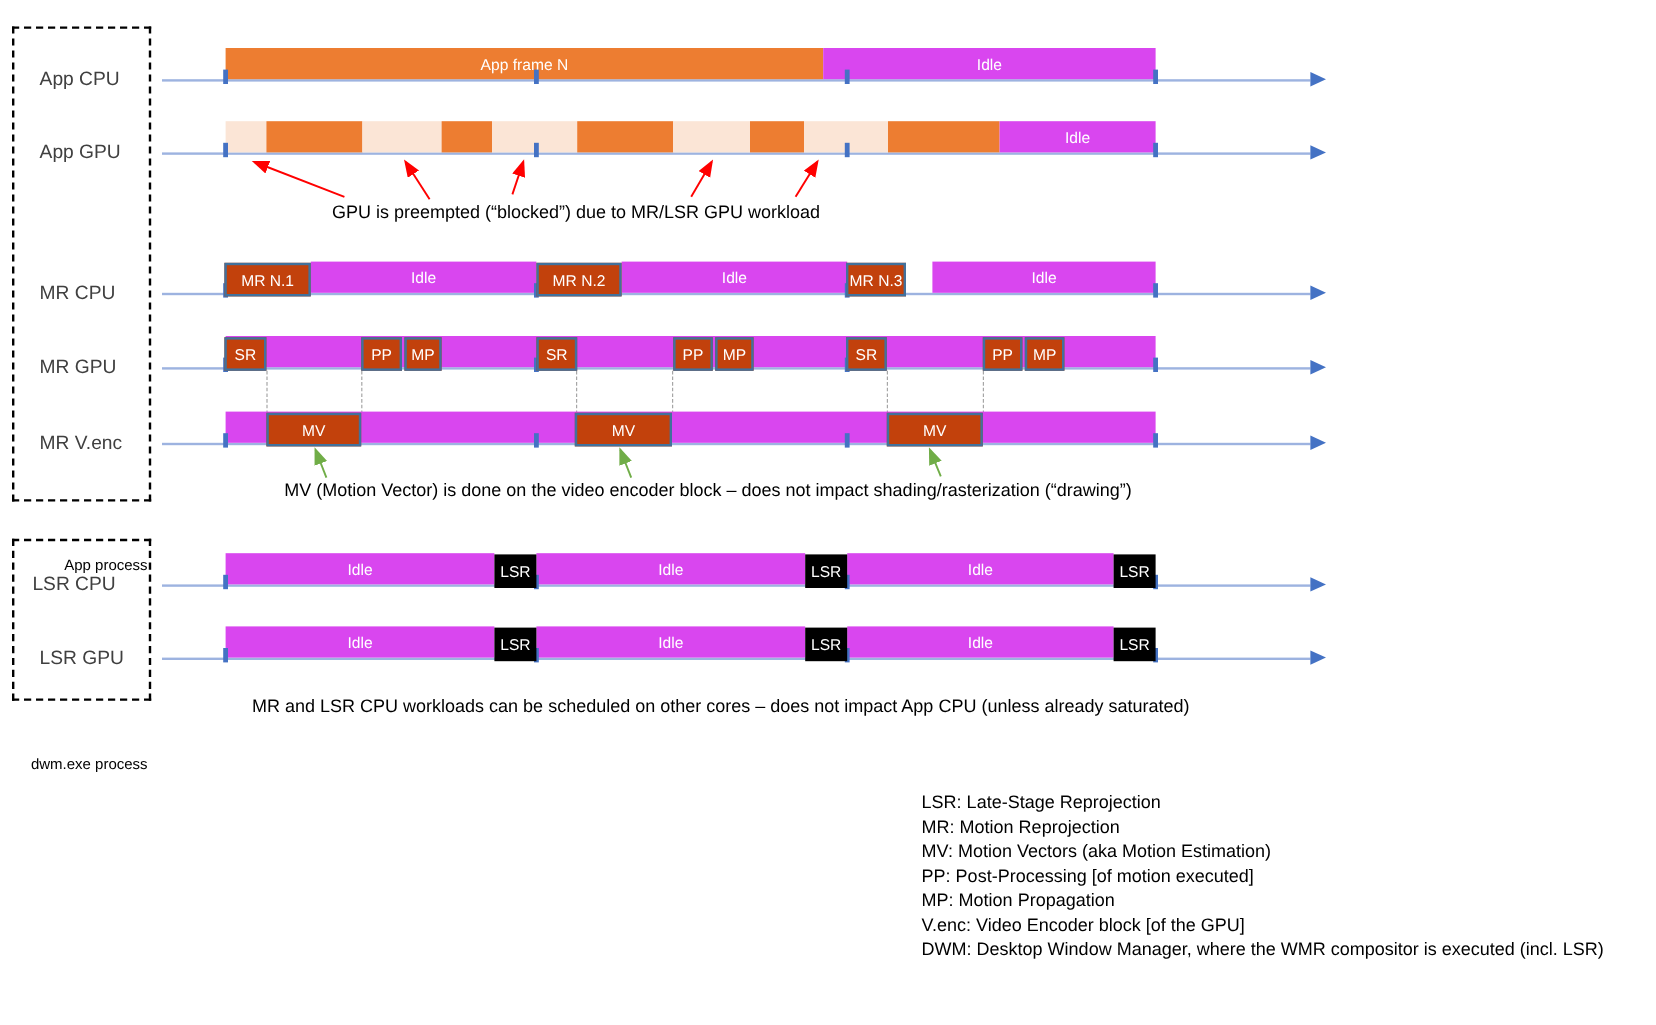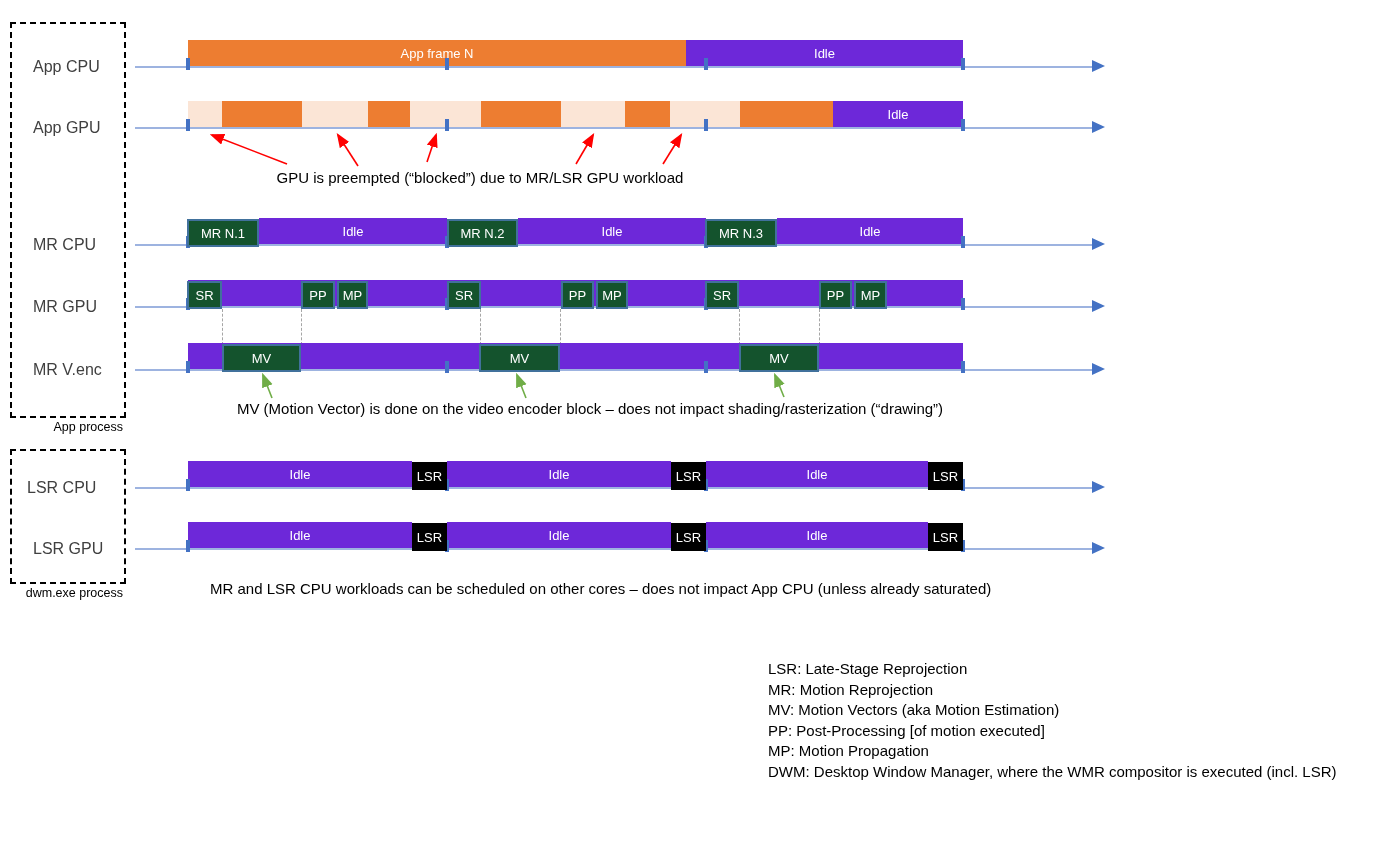--- a/index.html
+++ b/index.html
@@ -6,29 +6,29 @@
   #stage{position:relative;width:1380px;height:854px;background:#ffffff;overflow:hidden;
          font-family:"Liberation Sans",sans-serif;color:#000;}
   .axis{position:absolute;height:2px;background:#9db3e0;z-index:0;}
   .axis-arrow{position:absolute;width:0;height:0;border-left:13px solid #4472C4;
               border-top:6px solid transparent;border-bottom:6px solid transparent;z-index:0;}
   .tick{position:absolute;width:4px;height:12px;background:#4472C4;z-index:3;}
   .seg{position:absolute;height:26px;z-index:2;display:flex;align-items:center;justify-content:center;
        color:#fff;font-size:13px;white-space:nowrap;}
   .seg-orange{background:#ED7D31;}
   .seg-peach{background:#FBE5D6;}
-  .seg-gray{background:#6d28d9;}
+  .seg-gray{background:#d946ef;}
   .task{position:absolute;height:28px;z-index:4;display:flex;align-items:center;justify-content:center;
         color:#fff;font-size:13px;box-sizing:border-box;white-space:nowrap;}
-  .task-blue{background:#14532d;border:2px solid #41719C;}
+  .task-blue{background:#c2410c;border:2px solid #41719C;}
   .task-black{background:#000000;}
   .row-label{position:absolute;font-size:16px;line-height:22px;color:#404040;white-space:nowrap;}
   .connector{position:absolute;width:0;border-left:1px dashed #a6a6a6;z-index:1;}
   .proc-box{position:absolute;border:2px dashed #000;z-index:0;}
-  .proc-label{position:absolute;font-size:12.5px;text-align:right;white-space:nowrap;}
+  .proc-label{position:absolute;font-size:12.5px;text-align:right;white-space:nowrap;margin-top:44px;}
   .note{position:absolute;font-size:15px;text-align:center;color:#000;white-space:nowrap;z-index:5;}
   .legend{position:absolute;left:768px;top:659px;font-size:15px;line-height:20.5px;color:#000;z-index:5;}
   #arrows{position:absolute;left:0;top:0;z-index:6;pointer-events:none;}
 </style>
 </head>
 <body>
 
 <div id="stage">
 
   <div class="proc-box" style="left:10px;top:22px;width:112px;height:392px;"></div>
@@ -40,20 +40,21 @@
   <div class="note" style="left:240px;top:169px;width:480px;">GPU is preempted (“blocked”) due to MR/LSR GPU workload</div>
   <div class="note" style="left:230px;top:400px;width:720px;">MV (Motion Vector) is done on the video encoder block – does not impact shading/rasterization (“drawing”)</div>
   <div class="note" style="left:210px;top:580px;width:760px;">MR and LSR CPU workloads can be scheduled on other cores – does not impact App CPU (unless already saturated)</div>
 
   <div class="legend">
     <div>LSR: Late-Stage Reprojection</div>
     <div>MR: Motion Reprojection</div>
     <div>MV: Motion Vectors (aka Motion Estimation)</div>
     <div>PP: Post-Processing [of motion executed]</div>
     <div>MP: Motion Propagation</div>
+    <div>V.enc: Video Encoder block [of the GPU]</div>
     <div>DWM: Desktop Window Manager, where the WMR compositor is executed (incl. LSR)</div>
   </div>
 
   <svg id="arrows" width="1380" height="854">
     <defs>
       <marker id="arrow-red" markerWidth="9" markerHeight="8" refX="7.5" refY="3.5" orient="auto">
         <path d="M0,0 L9,3.5 L0,7 Z" fill="#FF0000"></path>
       </marker>
       <marker id="arrow-green" markerWidth="9" markerHeight="8" refX="7.5" refY="3.5" orient="auto">
         <path d="M0,0 L9,3.5 L0,7 Z" fill="#70AD47"></path>
@@ -101,21 +102,21 @@
     <div class="row-label" style="left: 33px; top: 234px;">MR CPU</div>
     <div class="seg seg-gray" style="left: 259px; top: 218px; width: 188px;">Idle</div>
     <div class="seg seg-gray" style="left: 518px; top: 218px; width: 188px;">Idle</div>
     <div class="seg seg-gray" style="left: 777px; top: 218px; width: 186px;">Idle</div>
     <div class="tick" style="left: 186px; top: 236px;"></div>
     <div class="tick" style="left: 445px; top: 236px;"></div>
     <div class="tick" style="left: 704px; top: 236px;"></div>
     <div class="tick" style="left: 961px; top: 236px;"></div>
     <div class="task task-blue" style="left: 187px; top: 219px; width: 72px;">MR N.1</div>
     <div class="task task-blue" style="left: 447px; top: 219px; width: 71px;">MR N.2</div>
-    <div class="task task-blue" style="left: 705px; top: 219px; width: 72px;">MR N.3</div>
+    <div class="task task-blue" style="left: 705px; top: 219px; width: 50px;">MR N.3</div>
     <div class="axis" style="left: 135px; top: 306px; width: 957px;"></div>
     <div class="axis-arrow" style="left: 1092px; top: 300px;"></div>
     <div class="row-label" style="left: 33px; top: 296px;">MR GPU</div>
     <div class="seg seg-gray" style="left: 188px; top: 280px; width: 775px;"></div>
     <div class="tick" style="left: 186px; top: 298px;"></div>
     <div class="tick" style="left: 445px; top: 298px;"></div>
     <div class="tick" style="left: 704px; top: 298px;"></div>
     <div class="tick" style="left: 961px; top: 298px;"></div>
     <div class="task task-blue" style="left: 187px; top: 281px; width: 35px;">SR</div>
     <div class="task task-blue" style="left: 301px; top: 281px; width: 34px;">PP</div>

